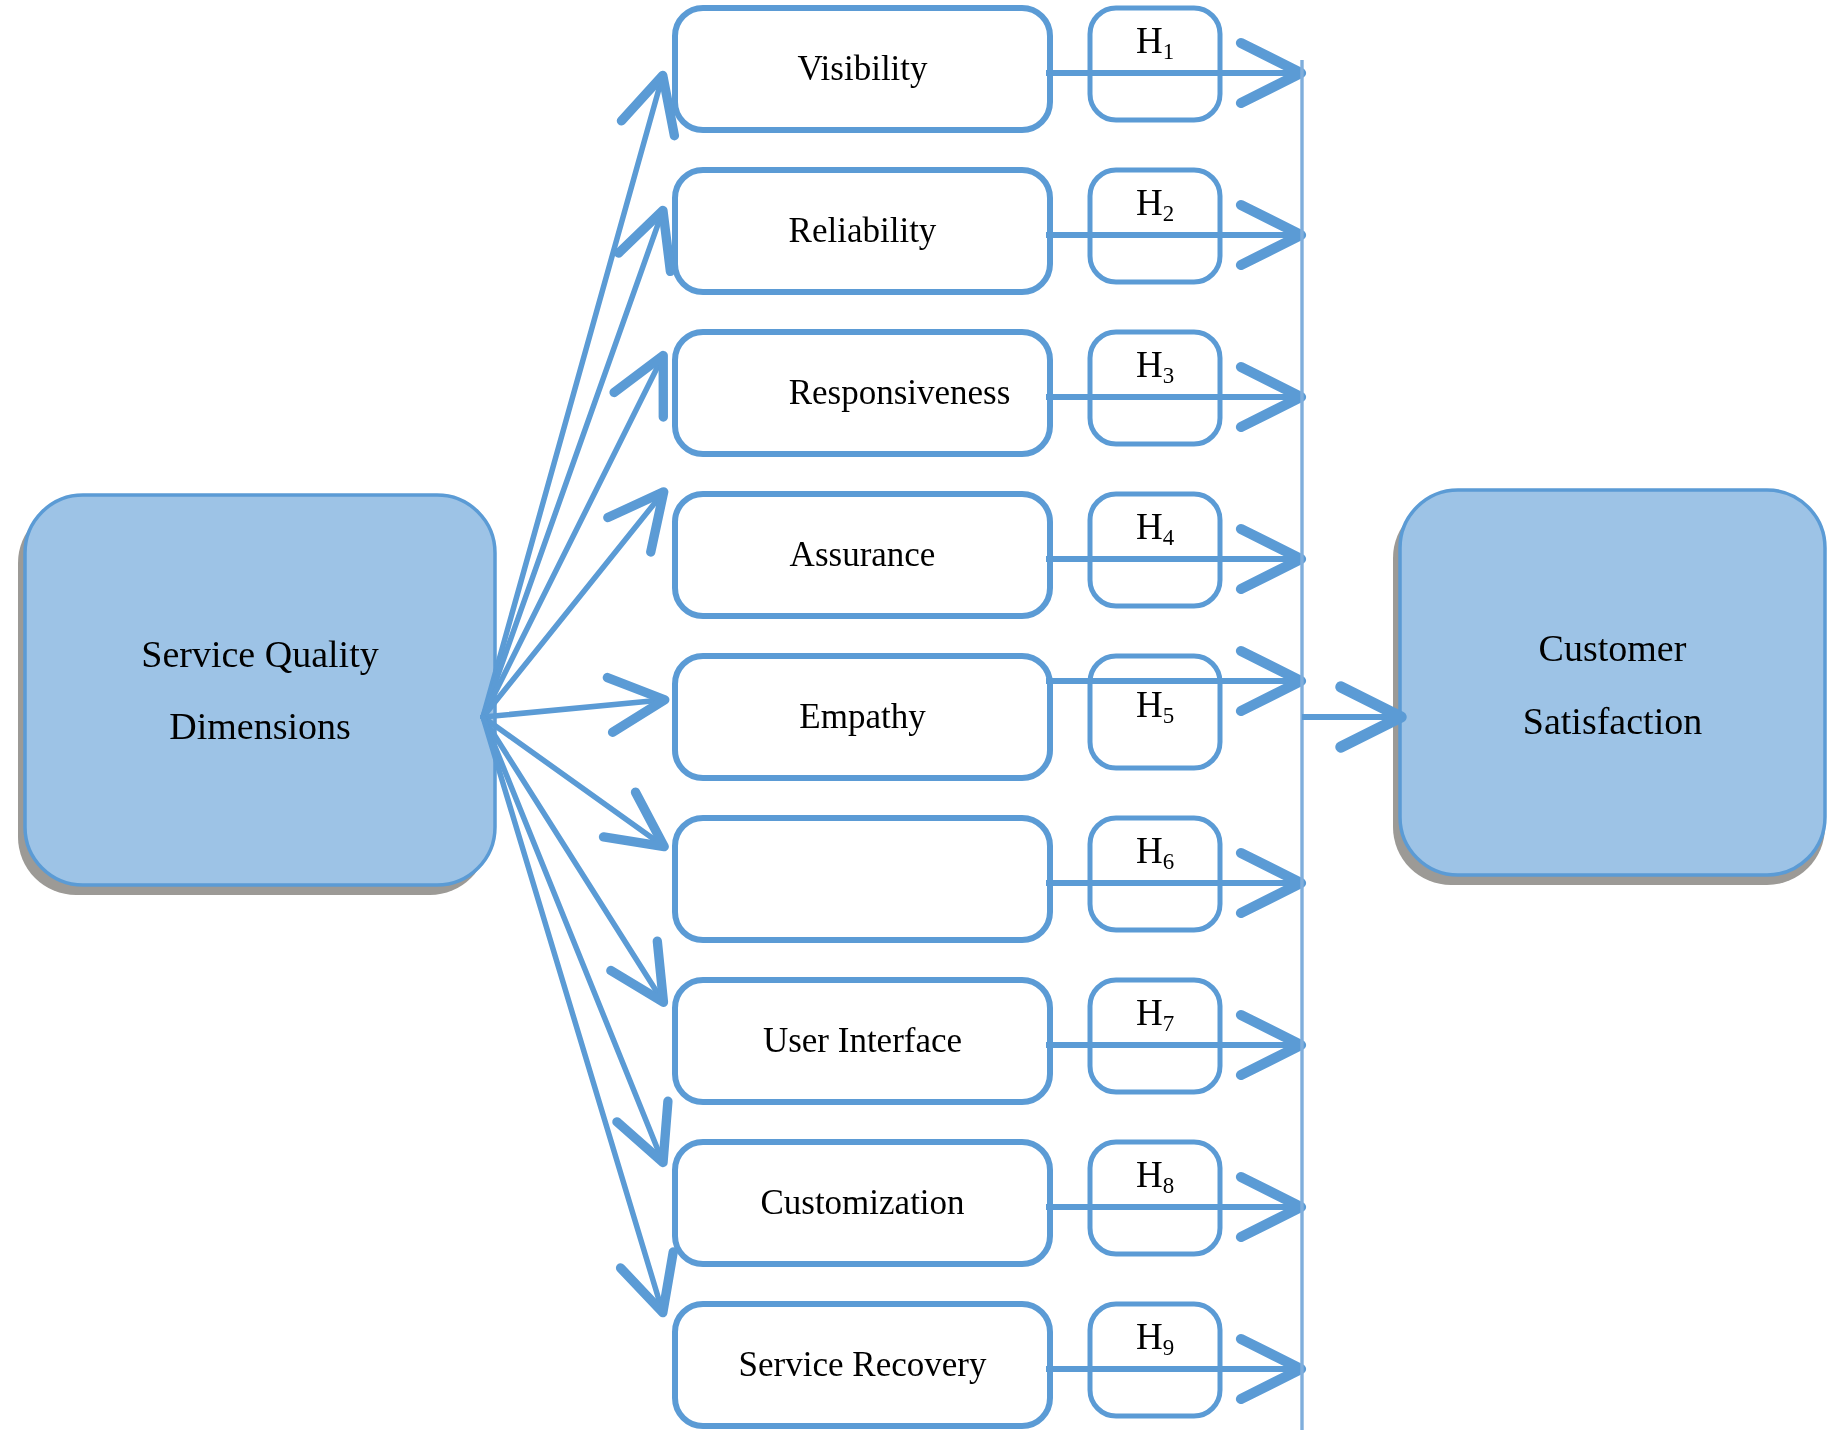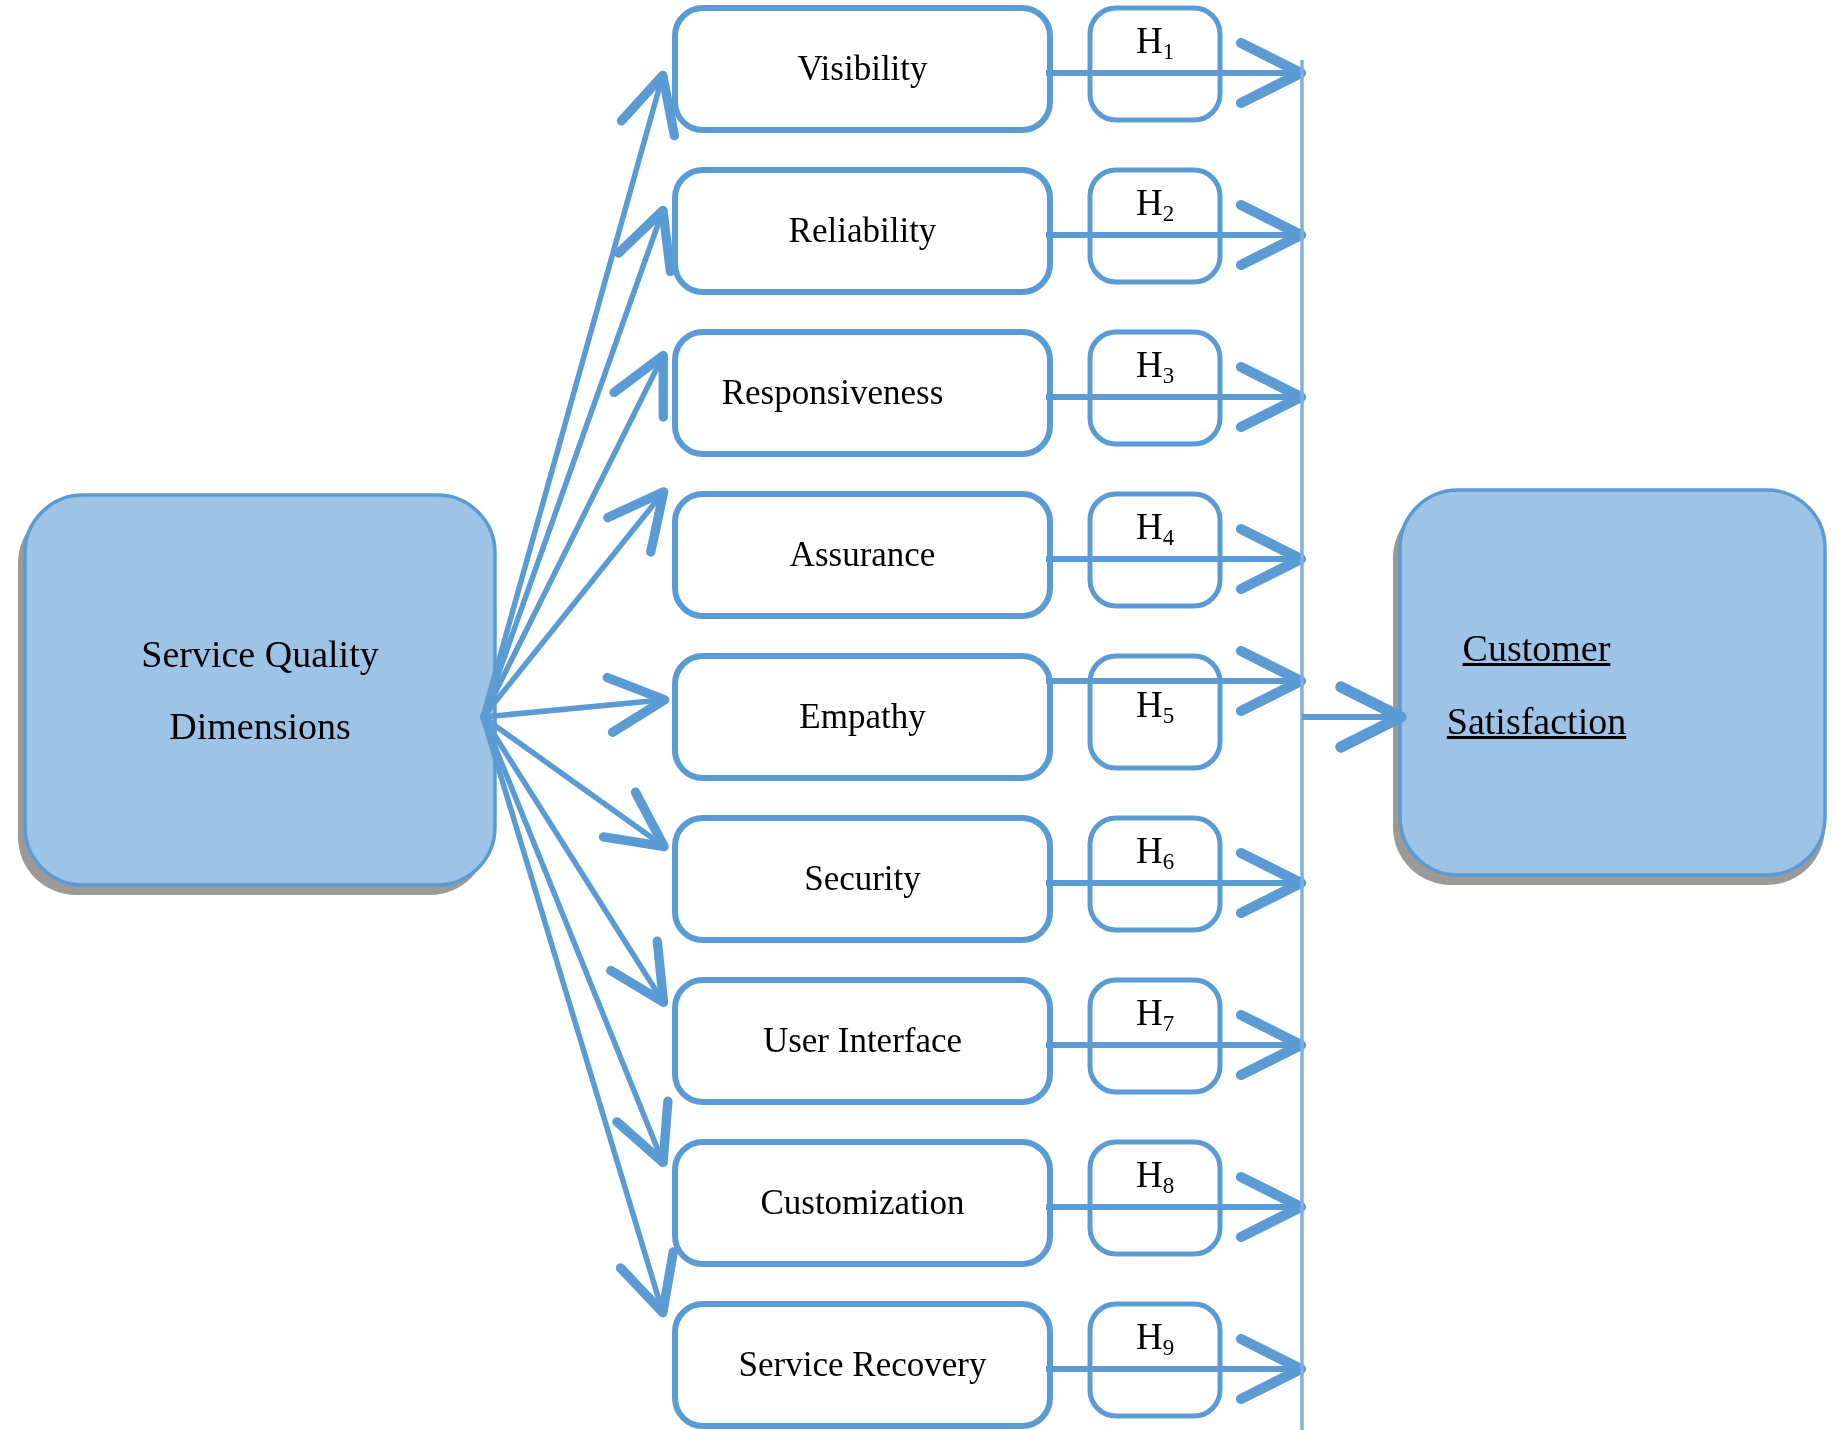--- a/index.html
+++ b/index.html
@@ -132,43 +132,40 @@
     <line x1="1302" y1="60" x2="1302" y2="1430" stroke="#7FAEDC" stroke-width="3.4" fill="none"></line>
 
     <line x1="1302" y1="717" x2="1398" y2="717" stroke="#5B9BD5" stroke-width="6" fill="none" stroke-linecap="butt" marker-end="url(#openArrowThin)"></line>
   </svg>
 
   <div class="node-label anchor-label" style="left:25px; top:495px; width:470px; height:390px;">
     <span>Service Quality</span>
     <span>Dimensions</span>
   </div>
 
-  <div class="node-label anchor-label" style="left:1324px; top:490px; width:425px; height:389px;text-decoration:underline;">
+  <div class="node-label anchor-label" style="left:1400px; top:490px; width:425px; height:389px;">
     <span>Customer</span>
     <span>Satisfaction</span>
   </div>
 
   <div class="node-label dim-label" style="left:675px; top:8px; width:375px; height:122px;">
     <span>Visibility</span>
   </div>
   <div class="node-label dim-label" style="left:675px; top:170px; width:375px; height:122px;">
     <span>Reliability</span>
   </div>
-  <div class="node-label dim-label" style="left:645px; top:332px; width:375px; height:122px;">
+  <div class="node-label dim-label" style="left:712px; top:332px; width:375px; height:122px;">
     <span>Responsiveness</span>
   </div>
   <div class="node-label dim-label" style="left:675px; top:494px; width:375px; height:122px;">
     <span>Assurance</span>
   </div>
   <div class="node-label dim-label" style="left:675px; top:656px; width:375px; height:122px;">
     <span>Empathy</span>
   </div>
-  <div class="node-label dim-label" style="left:675px; top:818px; width:375px; height:122px;">
-    <span>Security</span>
-  </div>
   <div class="node-label dim-label" style="left:675px; top:980px; width:375px; height:122px;justify-content:center;">
     <span>User Interface</span>
   </div>
   <div class="node-label dim-label" style="left:675px; top:1142px; width:375px; height:122px;">
     <span>Customization</span>
   </div>
   <div class="node-label dim-label" style="left:675px; top:1304px; width:375px; height:122px;">
     <span>Service Recovery</span>
   </div>
 

